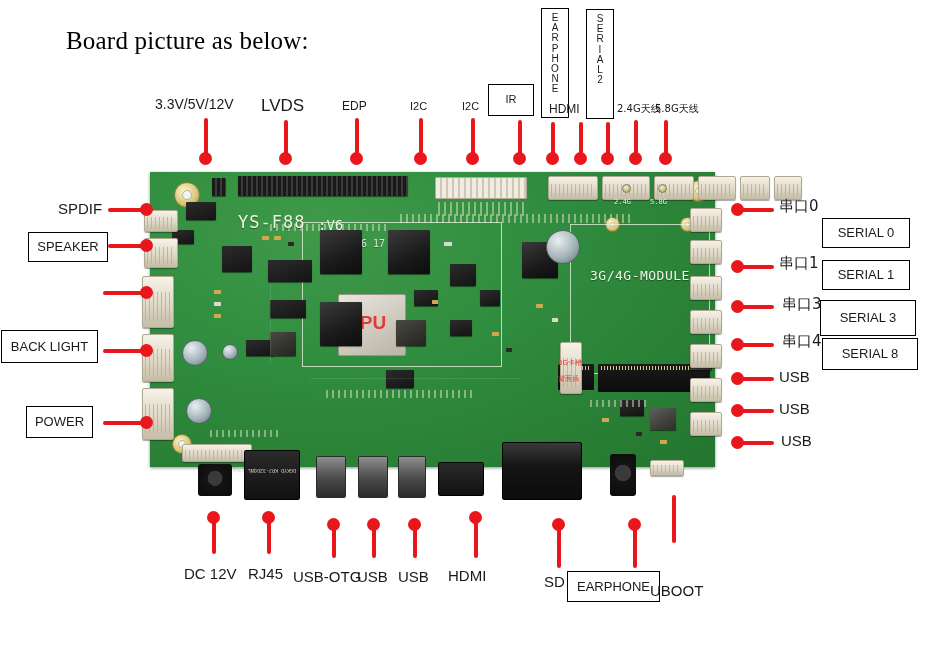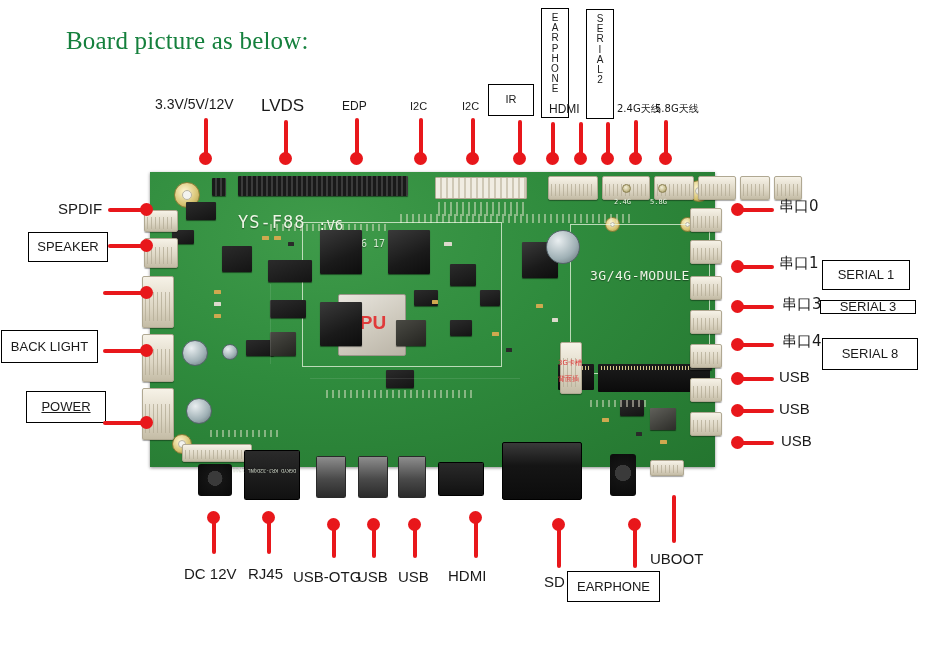--- a/index.html
+++ b/index.html
@@ -15,21 +15,21 @@
     background: #ffffff;
     overflow: hidden;
   }
 
   
   #page-title {
     position: absolute;
     left: 66px; top: 27px;
     font-family: "Liberation Serif", serif;
     font-size: 25px;
-    color: #15803d;
+    color: #000000;
     letter-spacing: .2px;
     white-space: nowrap;
   }
 
   
   .label {
     position: absolute;
     font-family: "Liberation Sans", sans-serif;
     color: #1a1a1a;
     white-space: nowrap;
@@ -399,37 +399,38 @@
   <div class="lead lead-h" style="left:108px;top:244px;width:38px;"></div>
   <div class="dot" style="left:140px;top:239px;"></div>
 
   <div class="lead lead-h" style="left:103px;top:291px;width:43px;"></div>
   <div class="dot" style="left:140px;top:286px;"></div>
 
   <div class="label boxed" style="left:1px;top:330px;width:97px;height:33px;font-size:13px;">BACK LIGHT</div>
   <div class="lead lead-h" style="left:103px;top:349px;width:43px;"></div>
   <div class="dot" style="left:140px;top:344px;"></div>
 
-  <div class="label boxed" style="left:26px;top:391px;width:80px;height:32px;font-size:13px;text-decoration:underline;">POWER</div>
+  <div class="label boxed" style="left:26px;top:406px;width:67px;height:32px;font-size:13px;">POWER</div>
   <div class="lead lead-h" style="left:103px;top:421px;width:43px;"></div>
   <div class="dot" style="left:140px;top:416px;"></div>
 
   <div class="dot" style="left:731px;top:203px;"></div>
   <div class="lead lead-h" style="left:738px;top:208px;width:36px;"></div>
   <div class="label" style="left:779px;top:199px;font-size:15px;font-family:'DejaVu Sans',sans-serif;">串口0</div>
+  <div class="label boxed" style="left:822px;top:218px;width:88px;height:30px;font-size:13px;">SERIAL 0</div>
 
   <div class="dot" style="left:731px;top:260px;"></div>
   <div class="lead lead-h" style="left:738px;top:265px;width:36px;"></div>
   <div class="label" style="left:779px;top:256px;font-size:15px;font-family:'DejaVu Sans',sans-serif;">串口1</div>
   <div class="label boxed" style="left:822px;top:260px;width:88px;height:30px;font-size:13px;">SERIAL 1</div>
 
   <div class="dot" style="left:731px;top:300px;"></div>
   <div class="lead lead-h" style="left:738px;top:305px;width:36px;"></div>
   <div class="label" style="left:782px;top:297px;font-size:15px;font-family:'DejaVu Sans',sans-serif;">串口3</div>
-  <div class="label boxed" style="left:820px;top:300px;width:96px;height:14px;font-size:13px;">SERIAL 3</div>
+  <div class="label boxed" style="left:820px;top:300px;width:96px;height:36px;font-size:13px;">SERIAL 3</div>
 
   <div class="dot" style="left:731px;top:338px;"></div>
   <div class="lead lead-h" style="left:738px;top:343px;width:36px;"></div>
   <div class="label" style="left:782px;top:334px;font-size:15px;font-family:'DejaVu Sans',sans-serif;">串口4</div>
   <div class="label boxed" style="left:822px;top:338px;width:96px;height:32px;font-size:13px;">SERIAL 8</div>
 
   <div class="dot" style="left:731px;top:372px;"></div>
   <div class="lead lead-h" style="left:738px;top:377px;width:36px;"></div>
   <div class="label" style="left:779px;top:369px;font-size:15px;">USB</div>
 
@@ -467,15 +468,15 @@
 
   <div class="dot" style="left:552px;top:518px;"></div>
   <div class="lead lead-v" style="left:557px;top:524px;height:44px;"></div>
   <div class="label" style="left:544px;top:574px;font-size:15px;">SD</div>
 
   <div class="dot" style="left:628px;top:518px;"></div>
   <div class="lead lead-v" style="left:633px;top:524px;height:44px;"></div>
   <div class="label boxed" style="left:567px;top:571px;width:93px;height:31px;font-size:13px;">EARPHONE</div>
 
   <div class="lead lead-v" style="left:672px;top:495px;height:48px;"></div>
-  <div class="label" style="left:650px;top:551px;font-size:15px;">UBOOT</div>
+  <div class="label" style="left:650px;top:583px;font-size:15px;">UBOOT</div>
 
 </div>
 
 </body></html>

